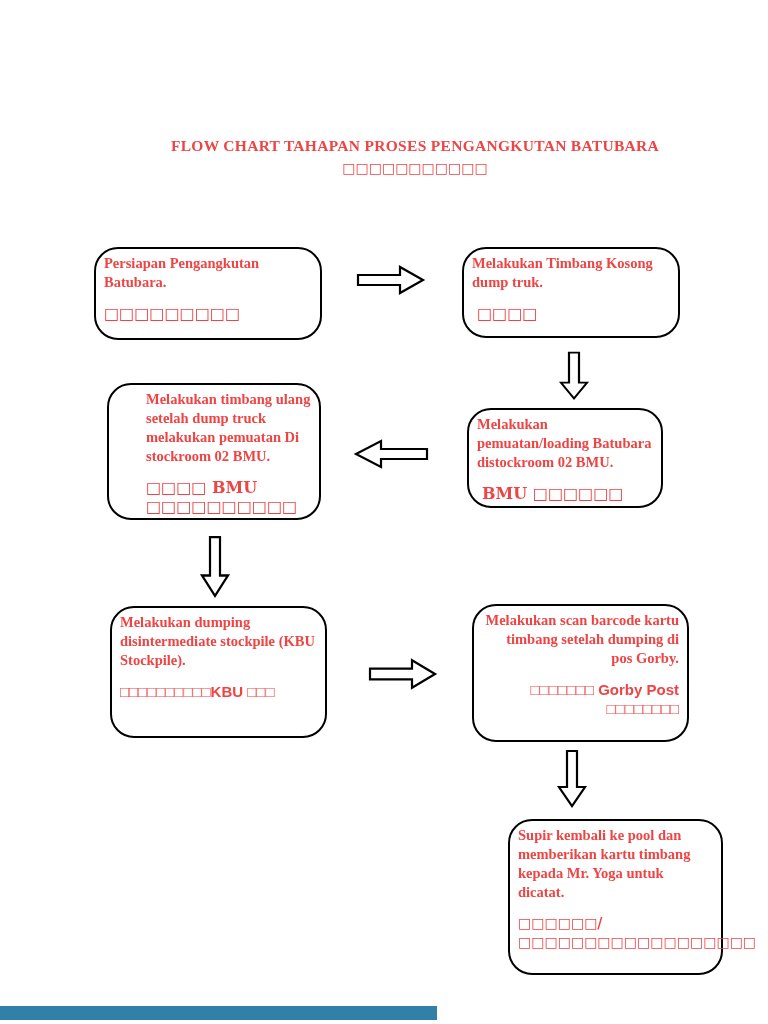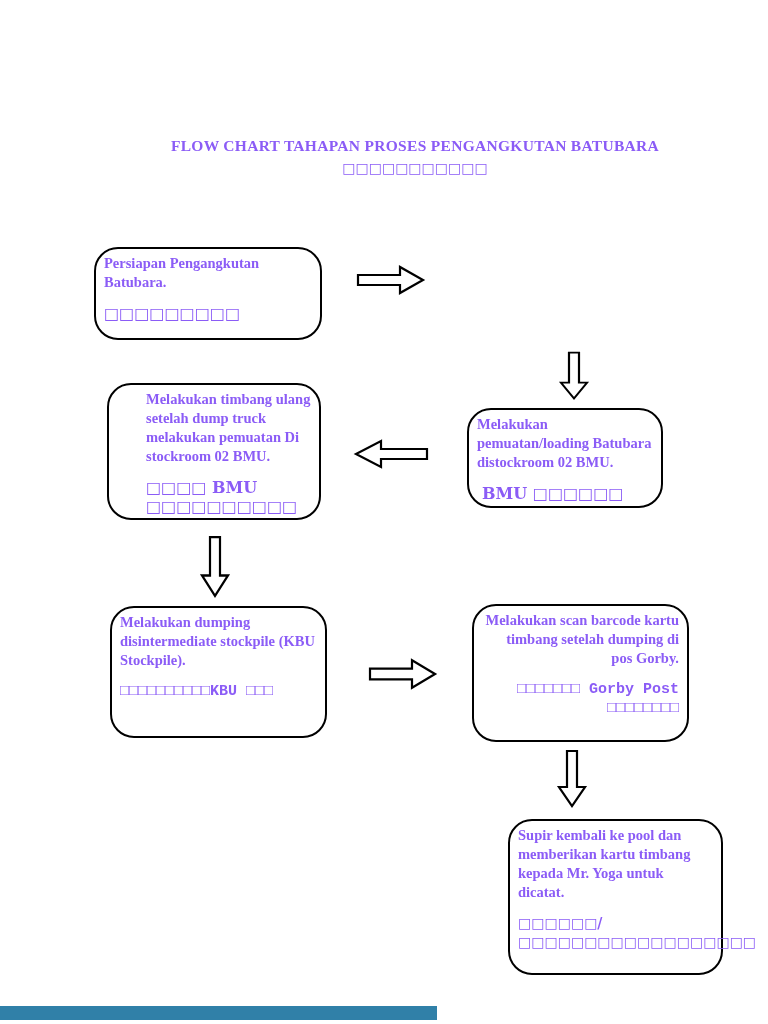--- a/index.html
+++ b/index.html
@@ -3,21 +3,21 @@
 <meta charset="utf-8">
 <style>
   html, body { margin: 0; padding: 0; background: #ffffff; }
   .page {
     position: relative;
     width: 768px;
     height: 1024px;
     background: #ffffff;
     overflow: hidden;
     font-family: "Liberation Serif", "DejaVu Serif", serif;
-    color: #8b5cf6;
+    color: #ef4444;
   }
   .title {
     position: absolute;
     left: 100px; top: 137px; width: 630px;
     text-align: center;
     font-weight: bold;
     font-size: 15.5px;
     letter-spacing: 0.3px;
     font-family: "Liberation Serif", "DejaVu Serif", serif;
   }
@@ -43,21 +43,21 @@
     line-height: 19px;
     font-family: "Liberation Serif", "DejaVu Serif", serif;
   }
   .ftofu {
     margin-top: 12px;
     font-weight: bold;
     font-size: 16px;
     line-height: 19px;
     font-family: "DejaVu Serif", "DejaVu Sans", serif;
   }
-  .ftofu.sans { font-family: Liberation Mono, monospace; font-size: 15px; }
+  .ftofu.sans { font-family: Liberation Sans, sans-serif; font-size: 15px; }
   .ftofu.small { font-size: 14px; }
   .indent { text-indent: 5px; }
 
   .b1 { left: 94px;  top: 247px; width: 228px; height: 93px;  }
   .b2 { left: 462px; top: 247px; width: 218px; height: 91px;  }
   .b3 { left: 467px; top: 408px; width: 196px; height: 100px; }
   .b4 { left: 107px; top: 383px; width: 214px; height: 137px; padding-left: 37px; }
   .b5 { left: 110px; top: 606px; width: 217px; height: 132px; }
   .b6 { left: 472px; top: 604px; width: 217px; height: 138px; text-align: right; }
   .b7 { left: 477px; top: 819px; width: 215px; height: 156px; margin-left: 31px; }
@@ -86,20 +86,24 @@
 
   <div class="fbox b1">
     <div class="ftext">Persiapan Pengangkutan Batubara.</div>
     <div class="ftofu">□□□□□□□□□</div>
   </div>
 
   <svg class="arrow ar1" width="70" height="32" viewBox="0 0 70 32">
     <polygon points="2,11 44,11 44,3 67,16 44,29 44,21 2,21" fill="#ffffff" stroke="#000000" stroke-width="2.2"></polygon>
   </svg>
 
+  <div class="fbox b2">
+    <div class="ftext">Melakukan Timbang Kosong dump truk.</div>
+    <div class="ftofu indent">□□□□</div>
+  </div>
 
   <svg class="arrow ad1" width="32" height="50" viewBox="0 0 32 60" preserveAspectRatio="none">
     <polygon points="11,2 21,2 21,38 29,38 16,57 3,38 11,38" fill="#ffffff" stroke="#000000" stroke-width="2.2"></polygon>
   </svg>
 
   <div class="fbox b3">
     <div class="ftext">Melakukan pemuatan/loading Batubara distockroom 02 BMU.</div>
     <div class="ftofu indent">BMU □□□□□□</div>
   </div>
 

